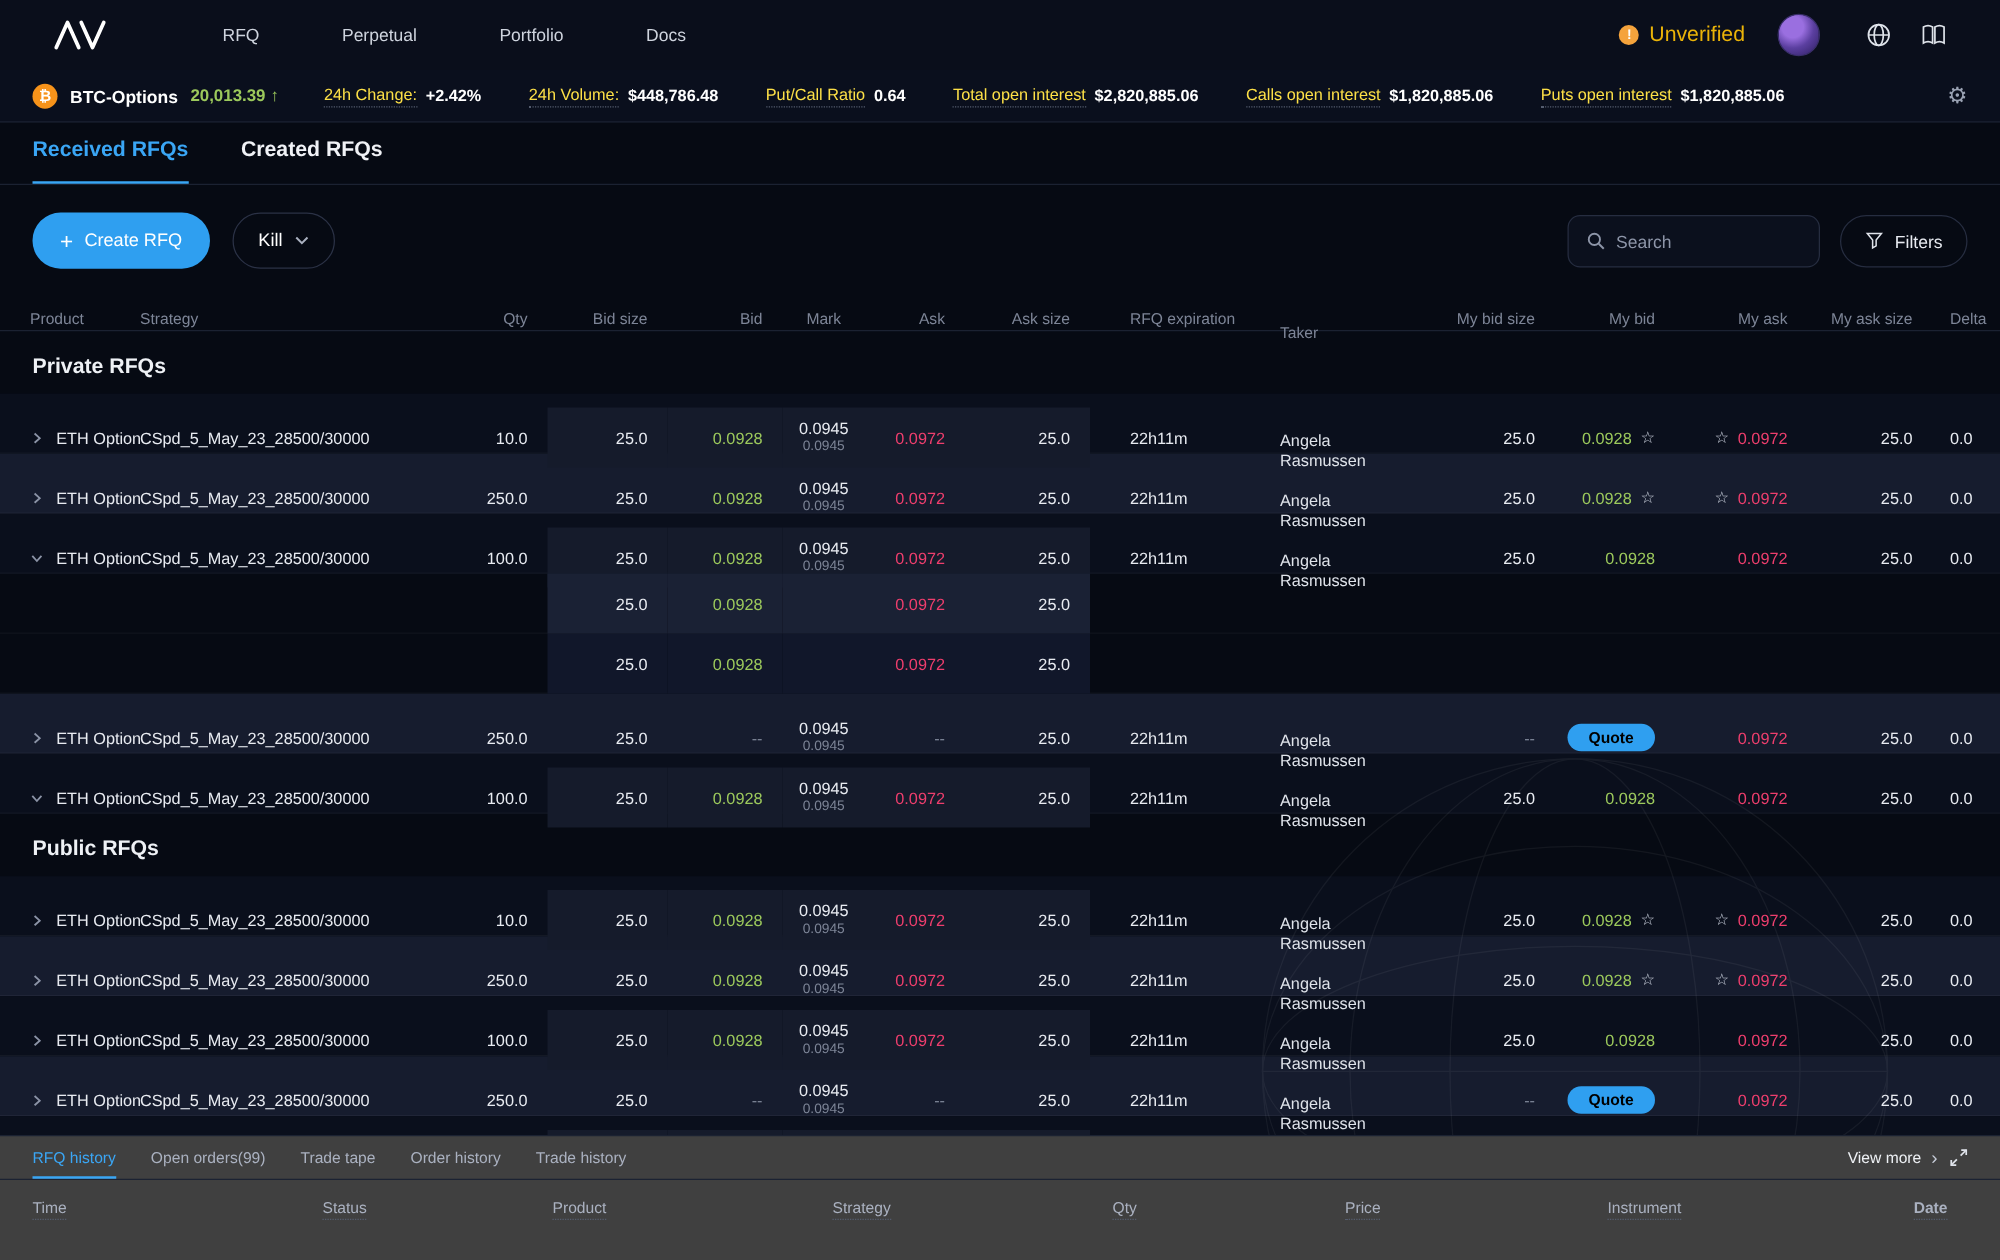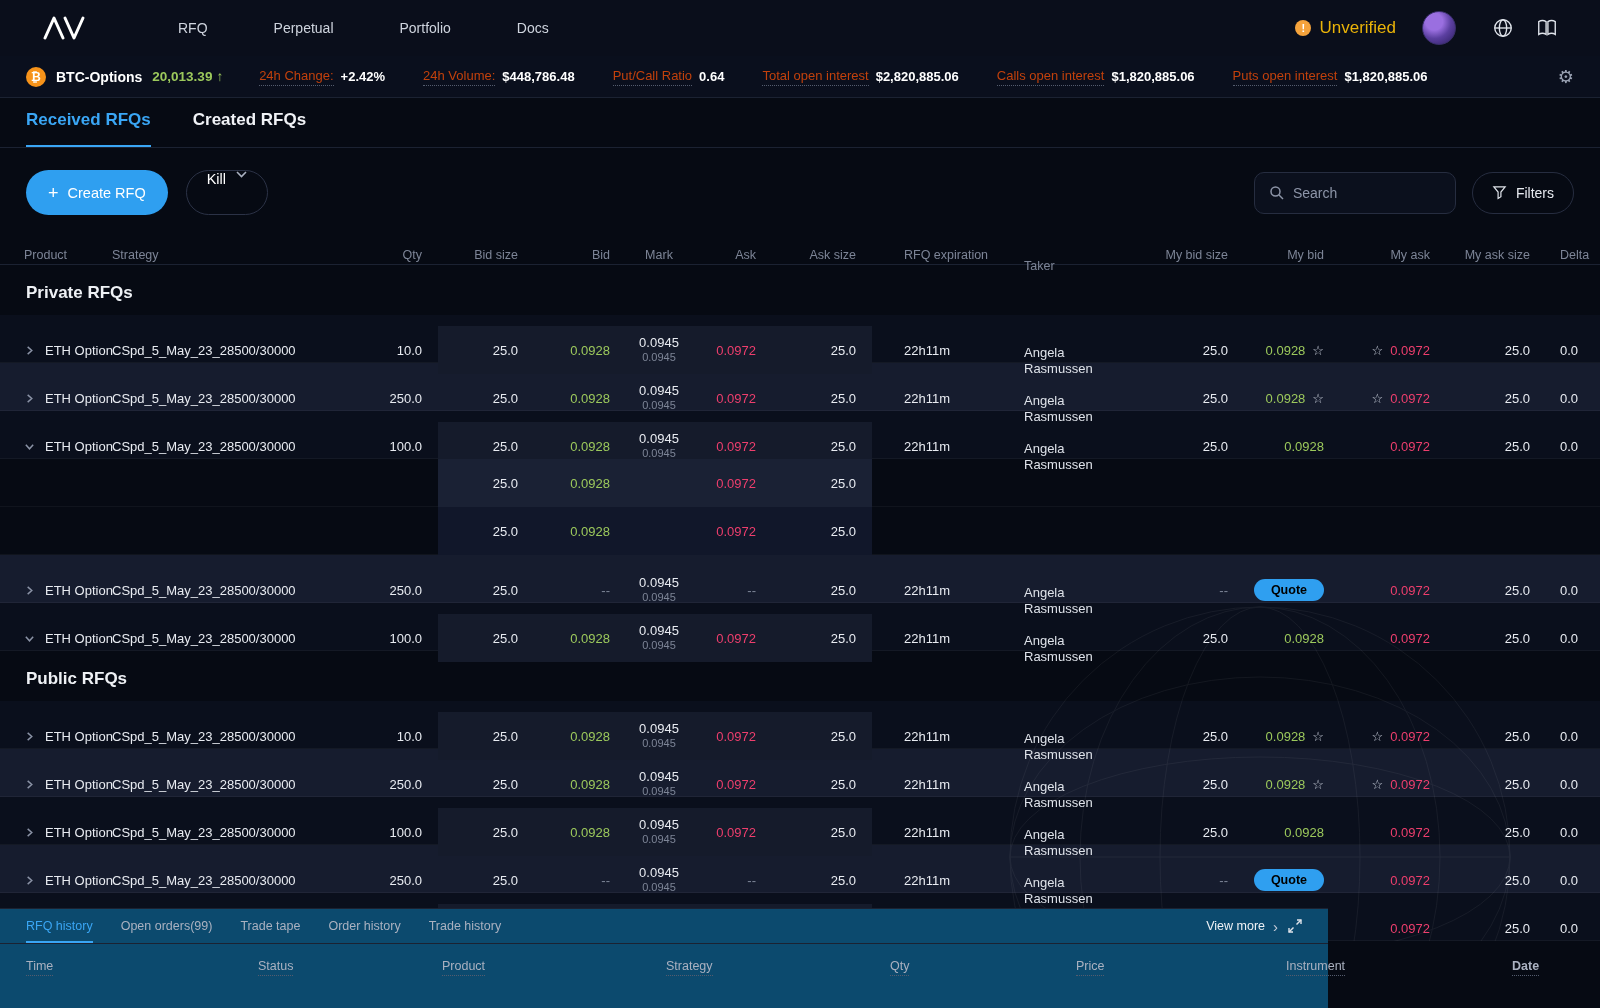--- a/index.html
+++ b/index.html
@@ -28,35 +28,35 @@
   
   .stats-bar{height:42px; display:flex; align-items:center; gap:36px; padding:0 26px;
     background:#0a0f1d; border-bottom:1px solid var(--border);}
   .market{display:flex; align-items:center; gap:10px;}
   .btc-dot{width:20px; height:20px; border-radius:50%; background:#f7931a; color:#fff;
     font-size:12px; font-weight:bold; display:flex; align-items:center; justify-content:center;}
   .market-name{font-size:14px; font-weight:700; color:#fff;}
   .market-price{font-size:13.5px; font-weight:600; color:var(--green); display:flex; gap:4px; align-items:center;}
   .stats-list{display:flex; gap:38px; align-items:center;}
   .stat{display:flex; gap:7px; align-items:center; font-size:13px;}
-  .stat-label{color:#c2410c;}
+  .stat-label{color:#fde047;}
   .dotted{border-bottom:1px dotted #545c6e; padding-bottom:2px;}
   .stat-label{border-bottom:1px dotted #545c6e; padding-bottom:2px;}
   .stat-value{color:#fff; font-weight:600;}
   .gear{margin-left:auto; color:#9aa2b3; font-size:18px; cursor:pointer;}
   
   .page-tabs{display:flex; gap:42px; padding:0 26px; border-bottom:1px solid var(--border); height:50px; align-items:flex-end;}
   .ptab{font-size:17px; font-weight:600; color:#f0f2f6; padding-bottom:15px; cursor:pointer; border-bottom:2px solid transparent;}
   .ptab.active{color:var(--tabblue); border-bottom-color:var(--tabblue);}
   
   .toolbar{display:flex; align-items:center; padding:22px 26px 22px;}
   .btn-create{display:flex; align-items:center; gap:9px; background:var(--blue); color:#fff;
     height:45px; padding:0 22px; border-radius:24px; font-size:14.5px; font-weight:500; border:none; cursor:pointer;}
   .plus{font-size:18px; font-weight:400; line-height:1;}
-  .btn-kill{display:flex; align-items:flex-start; gap:10px; margin-left:18px; background:transparent; color:#fff;
+  .btn-kill{display:flex; align-items:center; gap:10px; margin-left:18px; background:transparent; color:#fff;
     height:45px; padding:0 20px; border-radius:24px; border:1px solid #2b3246; font-size:14.5px; cursor:pointer;}
   .tb-right{margin-left:auto; display:flex; gap:16px; align-items:center;}
   .search-box{display:flex; align-items:center; gap:9px; width:202px; height:42px; padding:0 14px;
     background:#0b101d; border:1px solid #262d40; border-radius:10px;}
   .search-box input{background:transparent; border:none; outline:none; color:#dfe3ea; font-size:14px; width:110px;
     font-family:"Liberation Sans","DejaVu Sans",sans-serif;}
   .search-box input::placeholder{color:#8d95a8;}
   .btn-filters{display:flex; align-items:center; gap:9px; height:42px; padding:0 19px; background:transparent;
     border:1px solid #262d40; border-radius:21px; color:#e8ebf1; font-size:14px; cursor:pointer;}
   
@@ -84,21 +84,21 @@
   .mks{font-size:11px; color:var(--muted);}
   .taker{white-space:normal; line-height:1.25; font-size:13px; color:#dfe3ea; padding-right:8px;}
   .star{color:#c6ccd8; font-size:13px; margin:0 0 0 7px; cursor:pointer;}
   .cell .star:first-child{margin:0 7px 0 0;}
   .quote-btn{display:inline-block; background:var(--blue); color:#000000; font-size:12.5px; font-weight:600;
     padding:4px 17px; border-radius:17px; cursor:pointer;}
   .chevwrap{display:inline-flex; width:12px; justify-content:center;}
   .chevwrap svg.down{transform:rotate(90deg);}
   .globe-deco{position:absolute; right:60px; top:350px; opacity:0.05; pointer-events:none; z-index:2;}
   
-  .bottom-panel{position:fixed; left:0; bottom:0; width:1328px; height:100px; background:#0c4a6e;
+  .bottom-panel{position:fixed; left:0; bottom:0; width:1600px; height:100px; background:#404040;
     border-top:1px solid var(--border); z-index:10;}
   .btabs-row{display:flex; align-items:center; padding:0 26px; height:35px; border-bottom:1px solid var(--border);}
   .btabs{display:flex; gap:28px;}
   .btab{font-size:12.5px; color:#aab1c0; padding:9px 0 8px; cursor:pointer; border-bottom:2px solid transparent;}
   .btab.active{color:var(--tabblue); border-bottom-color:var(--tabblue);}
   .bright{margin-left:auto; display:flex; align-items:center; gap:10px;}
   .view-more{display:flex; align-items:center; gap:8px; font-size:12.5px; color:#eef1f5; cursor:pointer;}
   .vm-chev{font-size:15px; color:#c6ccd8; line-height:1;}
   .expand{cursor:pointer; display:flex;}
   .bcols{display:grid; grid-template-columns:232px 184px 224px 224px 186px 210px 226px 1fr;

